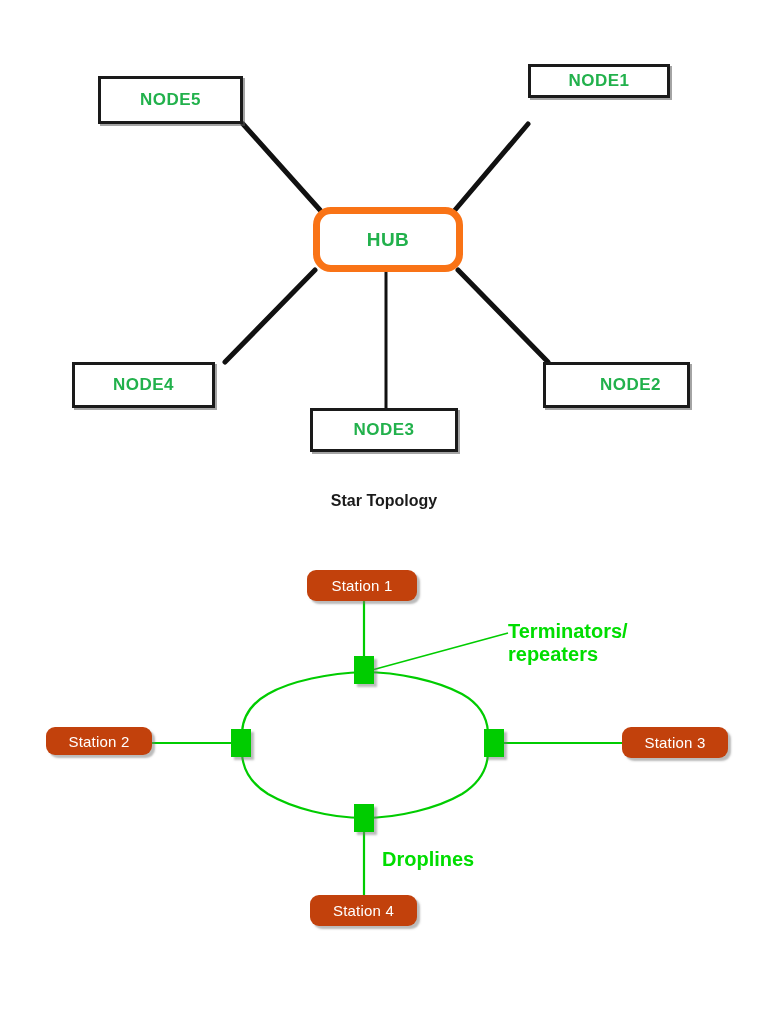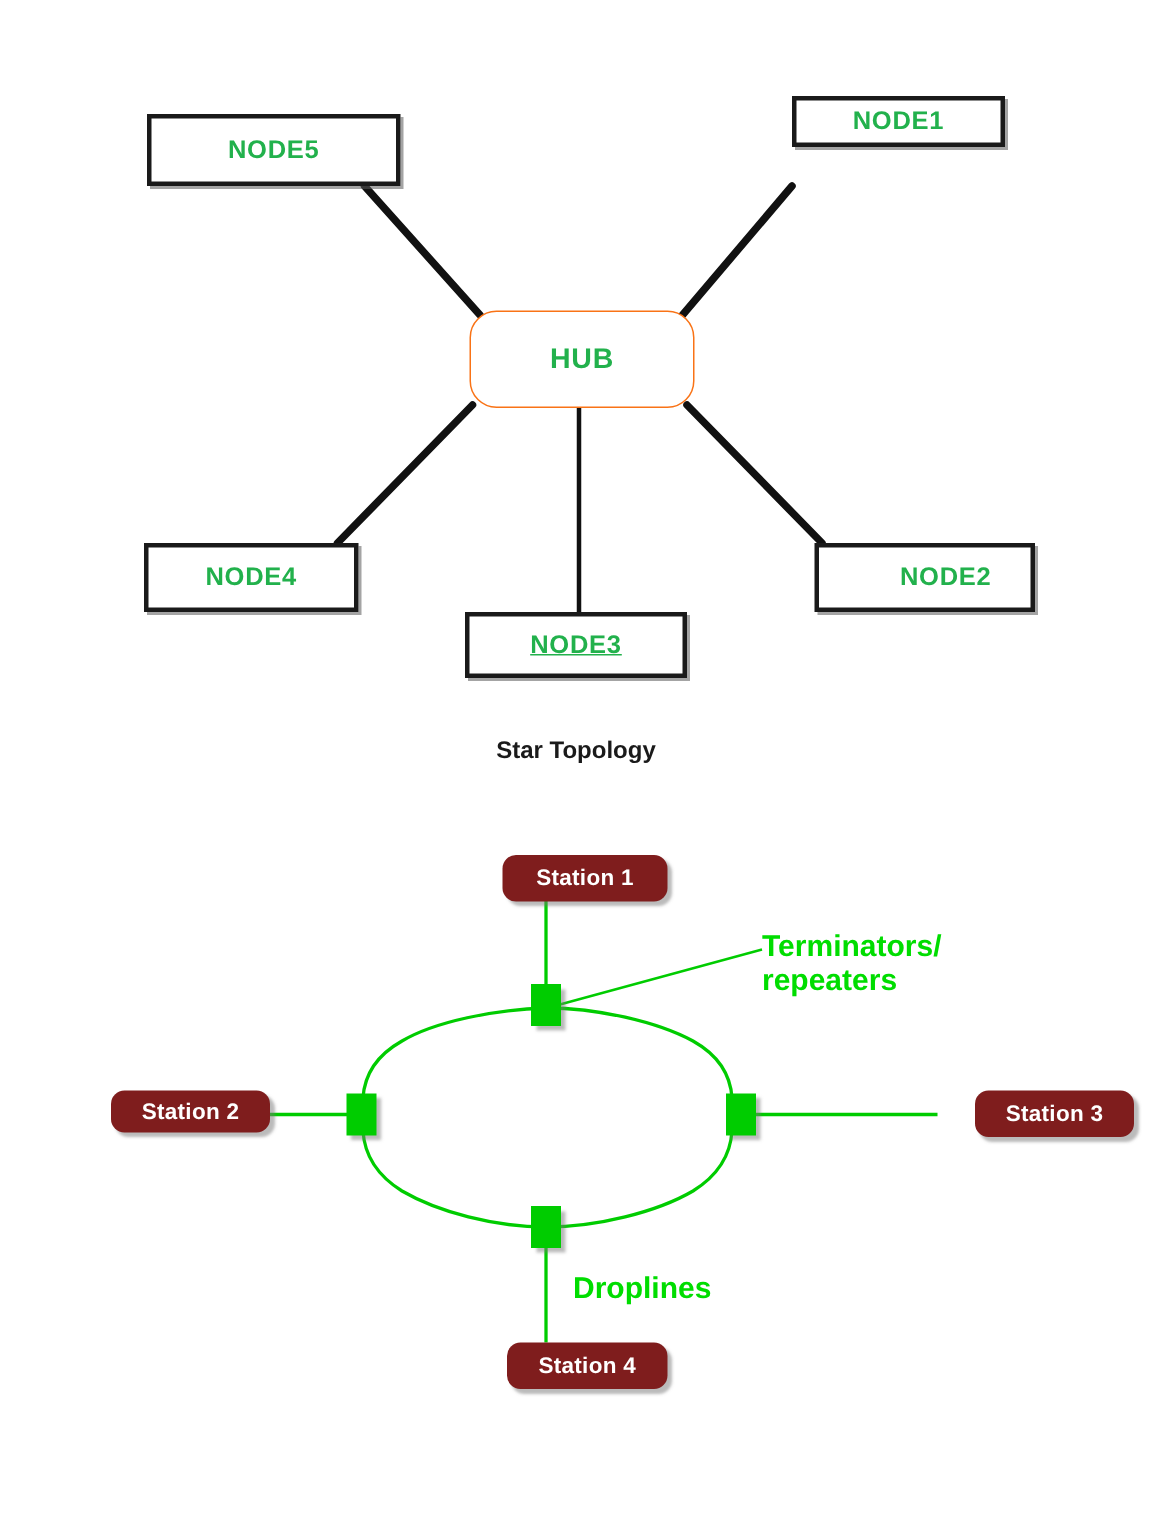--- a/index.html
+++ b/index.html
@@ -44,49 +44,48 @@
     font-weight: bold;
     font-size: 17px;
     letter-spacing: 0.5px;
     box-shadow: 2px 2px 0 rgba(90,90,90,0.55);
     z-index: 3;
   }
 
   .hub-box {
     position: absolute;
     background: #ffffff;
-    border: 1px solid #f97316;
+    border: 7px solid #f97316;
     border-radius: 18px;
     box-sizing: border-box;
     display: flex;
     align-items: center;
     justify-content: center;
     color: #22b14c;
     font-weight: bold;
     font-size: 19px;
     letter-spacing: 0.5px;
     z-index: 3;
   }
 
   
   .station-box {
     position: absolute;
-    background: #7f1d1d;
+    background: #c2410c;
     border-radius: 9px;
     box-sizing: border-box;
     display: flex;
     align-items: center;
     justify-content: center;
     color: #ffffff;
-    font-weight: bold;
+    font-weight: normal;
     font-size: 15px;
     letter-spacing: 0.2px;
     box-shadow: 3px 3px 2px rgba(120,120,120,0.5);
     z-index: 3;
-    margin-left: 28px;
   }
 
   
   .terminator {
     position: absolute;
     background: #00cc00;
     box-shadow: 3px 3px 2px rgba(120,120,120,0.5);
     z-index: 4;
   }
 
@@ -143,37 +142,37 @@
              C 292 808, 330 818, 364 818
              C 398 818, 438 808, 462 794
              C 478 784, 487 770, 488 754
              L 488 732
              C 487 716, 478 703, 462 694
              C 438 681, 398 672, 364 672 Z" fill="none" stroke="#00cc00" stroke-width="2.2"></path>
 
     <line x1="372" y1="670" x2="508" y2="633" stroke="#00cc00" stroke-width="1.6"></line>
   </svg>
 
-  <div class="node-box" style="left:98px; top:76px; width:169px; height:48px;">
+  <div class="node-box" style="left:98px; top:76px; width:145px; height:48px;">
     <span>NODE5</span>
   </div>
 
   <div class="node-box" style="left:528px; top:64px; width:142px; height:34px;">
     <span>NODE1</span>
   </div>
 
   <div class="hub-box" style="left:313px; top:207px; width:150px; height:65px;">
     <span>HUB</span>
   </div>
 
-  <div class="node-box" style="left:96px; top:362px; width:143px; height:46px;">
+  <div class="node-box" style="left:72px; top:362px; width:143px; height:46px;">
     <span>NODE4</span>
   </div>
 
-  <div class="node-box" style="left:310px; top:408px; width:148px; height:44px;text-decoration:underline;">
+  <div class="node-box" style="left:310px; top:408px; width:148px; height:44px;">
     <span>NODE3</span>
   </div>
 
   <div class="node-box" style="left:543px; top:362px; width:147px; height:46px;padding-left:28px;">
     <span>NODE2</span>
   </div>
 
   <div class="caption" style="left:0; top:492px; width:768px;">Star Topology</div>
 
   <div class="station-box" style="left:307px; top:570px; width:110px; height:31px;">

